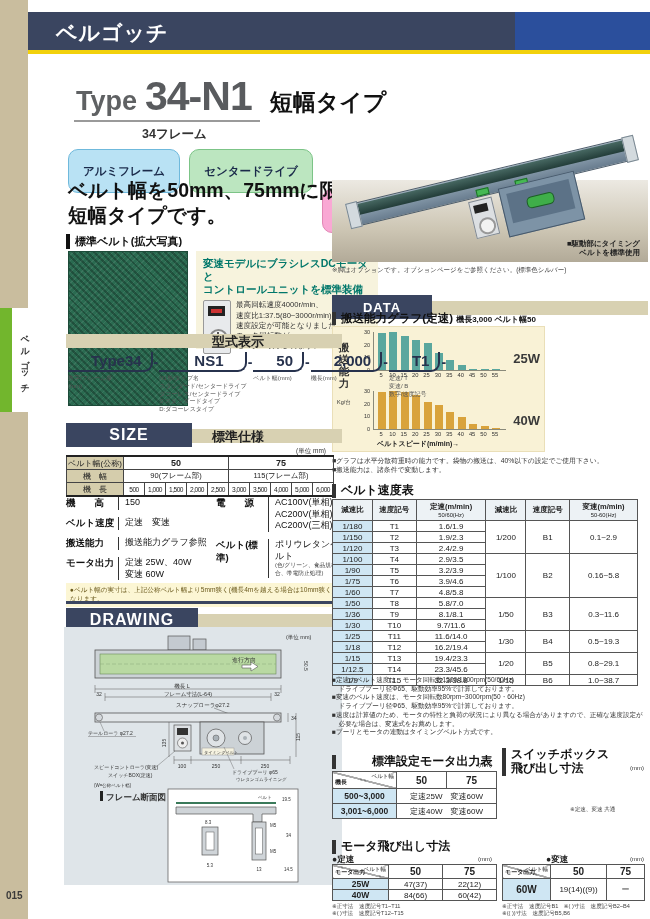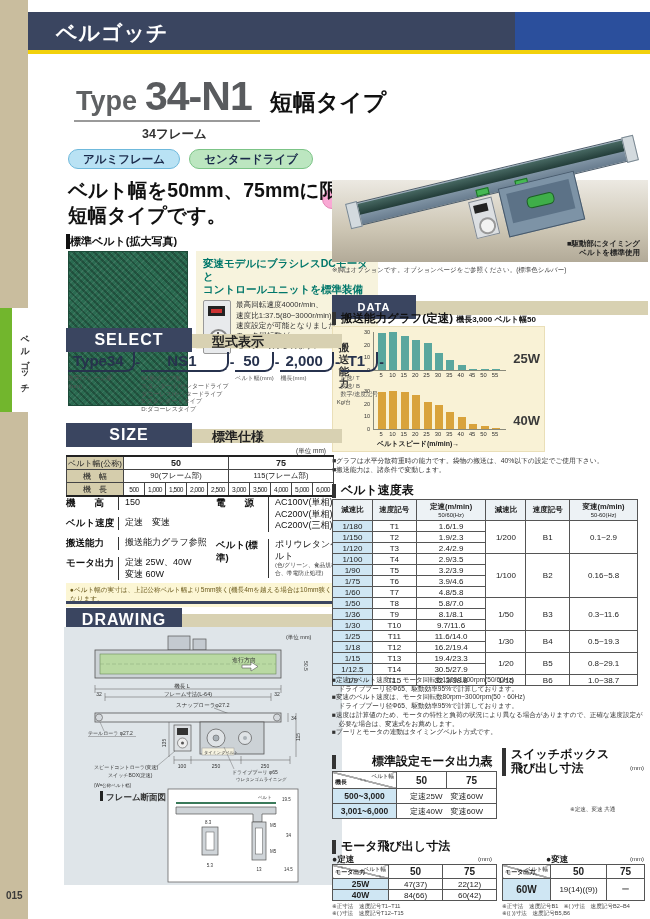--- a/index.html
+++ b/index.html
@@ -19,25 +19,25 @@
   #top-bar-line{left:28px;top:50px;width:622px;height:4px;background:#f2d10c;}
   
   #title-row{left:74px;top:78px;display:flex;align-items:baseline;}
   #title-underlined{display:flex;align-items:baseline;border-bottom:2px solid #9a9a9a;padding:0 8px 3px 2px;}
   .t-type{font-size:27px;font-weight:bold;color:#5f6163;margin-right:8px;}
   .t-model{font-size:41px;font-weight:bold;color:#595b5e;letter-spacing:-1px;line-height:0.9;}
   .t-sub{font-size:23px;font-weight:bold;color:#111;margin-left:10px;}
   #frame-label{left:142px;top:126px;font-size:12.5px;font-weight:bold;color:#333;}
   
   #badges{left:68px;top:149px;display:flex;gap:9px;}
-  .badge{height:18px;border-radius:10px;display:flex;align-items:center;justify-content:center;font-size:11.5px;font-weight:bold;color:#1a2a4a;padding:0 14px;border:1.5px solid #999;}
+  .badge{height:18px;border-radius:10px;display:flex;align-items:center;justify-content:center;font-size:11.5px;font-weight:bold;color:#1a2a4a;padding:12px 14px;border:1.5px solid #999;}
   
   #descr{left:68px;top:178px;font-size:19.5px;font-weight:bold;color:#111;line-height:1.3;}
   
-  #belt-label{left:66px;top:234px;font-size:11px;font-weight:bold;color:#111;border-left:4px solid #111;}
+  #belt-label{left:66px;top:234px;font-size:11px;font-weight:bold;color:#111;border-left:4px solid #111;padding-left:5px;}
   #belt-photo{left:68px;top:251px;width:118px;height:153px;background:#2a6a50;
     background-image:repeating-linear-gradient(45deg,rgba(0,0,0,.25) 0 2px,transparent 2px 5px),
     repeating-linear-gradient(-45deg,rgba(255,255,255,.08) 0 1px,transparent 1px 4px);border:1px solid #1c4a38;}
   
   #info-box{left:196px;top:251px;width:182px;height:98px;background:#f7f3dd;padding:6px 7px;box-sizing:border-box;}
   #info-heading{font-size:10.5px;font-weight:bold;color:#00776a;line-height:1.25;}
   #info-body{display:flex;margin-top:4px;}
   #ctrl-pic{width:26px;height:52px;background:#e8eaec;border:1px solid #999;border-radius:2px;position:relative;flex:none;margin-right:5px;}
   #ctrl-pic .scr{position:absolute;left:4px;top:5px;width:17px;height:10px;background:#222;}
   #ctrl-pic .scr i{position:absolute;left:3px;top:3px;width:11px;height:4px;background:#c33;}
@@ -75,21 +75,21 @@
   .yticks{position:absolute;left:-14px;top:0;width:12px;height:38px;}
   .ytick{position:absolute;right:2px;font-size:5.5px;color:#333;}
   .xticks{display:flex;gap:3.4px;margin-left:18px;margin-top:1px;}
   .xtick{width:8px;font-size:5.8px;color:#333;text-align:center;}
   .serlab{position:absolute;right:4px;font-size:13px;font-weight:bold;color:#3a3a3a;}
   #chart-xlabel{position:absolute;left:44px;bottom:2px;font-size:7px;font-weight:bold;color:#222;}
   .notes{font-size:6.8px;color:#333;line-height:1.35;}
   
   #code-parts{left:68px;top:352px;display:flex;align-items:flex-start;}
   .code-part{display:flex;flex-direction:column;}
-  .code-value{font-size:15px;font-weight:bold;color:#27324d;border-bottom:2px solid #27324d;border-right:2px solid #27324d;border-bottom-right-radius:9px;padding:0 9px 1px 5px;text-align:center;}
+  .code-value{font-size:15px;font-weight:bold;color:#27324d;border-bottom:2px solid #27324d;border-right:2px solid #27324d;border-bottom-right-radius:9px;padding:0 9px 1px 23px;text-align:center;}
   .code-notes{font-size:6px;color:#555;line-height:1.3;margin-top:3px;white-space:nowrap;}
   .code-sep{font-size:14px;font-weight:bold;color:#27324d;margin:2px 1px 0 1px;}
   
   #size-unit{left:296px;top:447px;font-size:6.5px;color:#333;}
   table{border-collapse:collapse;}
   #size-table{left:66px;top:455px;}
   #size-table table{width:268px;table-layout:fixed;border-top:2px solid #222;border-bottom:2px solid #222;}
   #size-table td{border:1px solid #444;text-align:center;padding:0;height:12px;}
   #size-table .lab{background:#d5cdac;font-weight:normal;font-size:8px;width:56px;}
   #size-table .v50{font-size:9px;font-weight:bold;}
@@ -211,21 +211,21 @@
       </div>
       <div id="conv-ctrl">
           <div class="scr"></div>
           <div class="dial"></div>
         </div>
     </div>
   </div>
   <div class="abs" id="photo-note">※脚はオプションです。オプションページをご参照ください。(標準色シルバー)</div>
 
   <div class="abs sec-bar" style="left:332px;top:301px;width:316px;"></div>
-  <div class="abs sec-box" style="left:332px;top:295px;width:84px;font-size:11px;">DATA</div>
+  <div class="abs sec-box" style="left:332px;top:295px;width:100px;font-size:13px;">DATA</div>
   <div class="abs mini-title" style="left:332px;top:312px;font-size:11.5px;"><span>搬送能力グラフ(定速)</span> <span style="font-size:8px;">機長3,000 ベルト幅50</span></div>
 
   <div class="abs" id="chart-panel">
     <div class="ylab">搬送能力</div>
     <div class="yunit">Kg/台</div>
     <div class="chartrow" style="top:5px;">
       <div class="plot">
           <div class="yticks">
             <div class="ytick" style="top: -3px;">30</div>
             <div class="ytick" style="top: 9.66667px;">20</div>
@@ -299,21 +299,20 @@
     <div class="serlab" style="top:24px;">25W</div>
     <div class="serlab" style="top:86px;">40W</div>
     <div id="chart-xlabel">ベルトスピード(m/min)→</div>
   </div>
   <div class="abs notes" style="left:332px;top:456px;width:316px;">
       <div>■グラフは水平分散荷重時の能力です。袋物の搬送は、40%以下の設定でご使用下さい。</div>
       <div>■搬送能力は、諸条件で変動します。</div>
     </div>
 
   <div class="abs sec-bar" style="left:66px;top:334px;width:276px;"></div>
-  <div class="abs sec-box" style="left:66px;top:328px;width:126px;font-size:16px;">SELECT</div>
   <div class="abs sec-sub" style="left:212px;top:333px;">型式表示</div>
   <div class="abs" id="code-parts">
       <div class="code-part">
         <div class="code-value">Type34</div>
         <div class="code-notes">
           <div>数字/フレーム厚</div>
           <div>(mm)</div>
         </div>
       </div>
       <span class="code-sep">-</span>
@@ -435,21 +434,21 @@
         <span class="spec-label">オプション</span>
         <div class="spec-val">
           <div>脚、ガイド…他</div>
         </div>
       </div>
     </div>
   <div class="abs" id="size-note">●ベルト幅の実寸は、上記公称ベルト幅より5mm狭く(機長4mを越える場合は10mm狭く)なります。</div>
   <div class="abs" id="divider"></div>
 
   <div class="abs sec-bar" style="left:66px;top:614px;width:276px;"></div>
-  <div class="abs sec-box" style="left:66px;top:608px;width:116px;font-size:16px;">DRAWING</div>
+  <div class="abs sec-box" style="left:66px;top:608px;width:132px;font-size:16px;">DRAWING</div>
 
   <div class="abs" id="drawing-panel">
     <svg viewBox="0 0 278 258" width="278" height="258">
       <text x="222" y="12" font-size="5.5">(単位 mm)</text>
 
       <rect x="104" y="9" width="22" height="14" fill="#c4cad0" stroke="#555" stroke-width="0.7"></rect>
       <rect x="129" y="12" width="13" height="11" fill="#c4cad0" stroke="#555" stroke-width="0.7"></rect>
       <rect x="31" y="23" width="186" height="28" fill="#ccd2d6" stroke="#555" stroke-width="0.8"></rect>
       <rect x="36" y="27" width="176" height="20" fill="#b9d9a2" stroke="#6a8a5a" stroke-width="0.6"></rect>
       <line x1="36" y1="37" x2="212" y2="37" stroke="#8aa87a" stroke-width="0.5" stroke-dasharray="4 2"></line>
@@ -636,21 +635,21 @@
             <td class="blue">1/15</td>
             <td>T13</td>
             <td>19.4/23.3</td>
             <td rowspan="2">1/20</td>
             <td rowspan="2">B5</td>
             <td rowspan="2">0.8~29.1</td>
           </tr>
           <tr>
             <td class="blue">1/12.5</td>
             <td>T14</td>
-            <td>30.5/27.9</td>
+            <td>23.3/45.6</td>
           </tr>
           <tr>
             <td class="blue">1/9</td>
             <td>T15</td>
             <td>32.3/38.8</td>
             <td rowspan="1">1/15</td>
             <td rowspan="1">B6</td>
             <td rowspan="1">1.0~38.7</td>
           </tr>
         </tbody>

